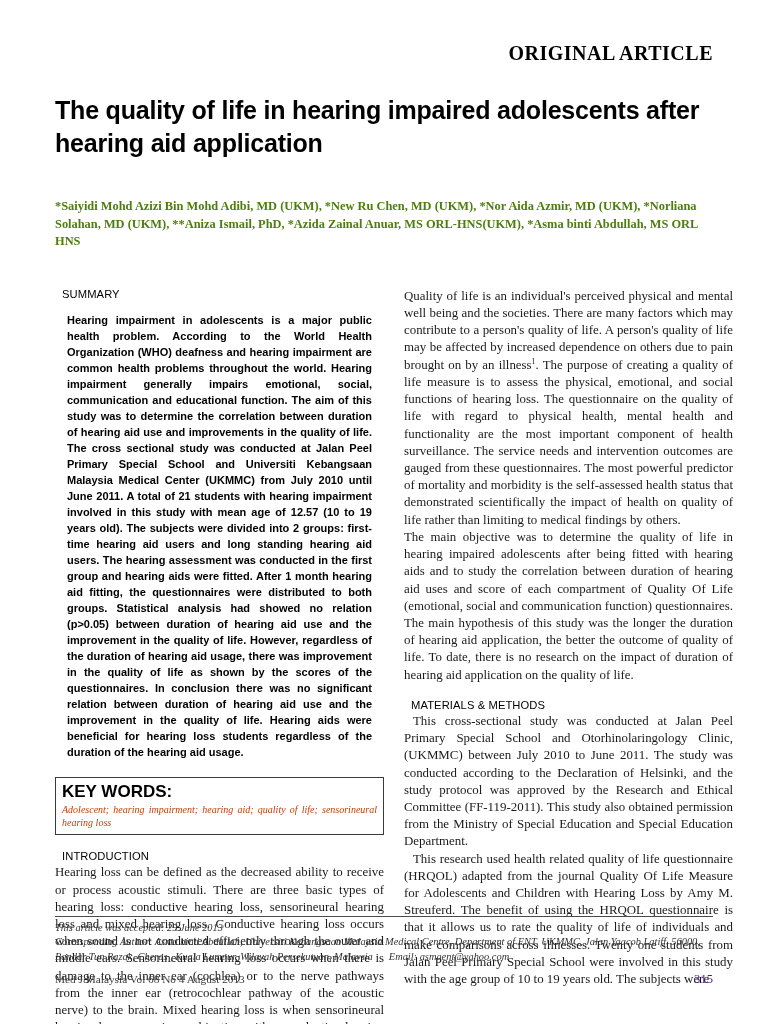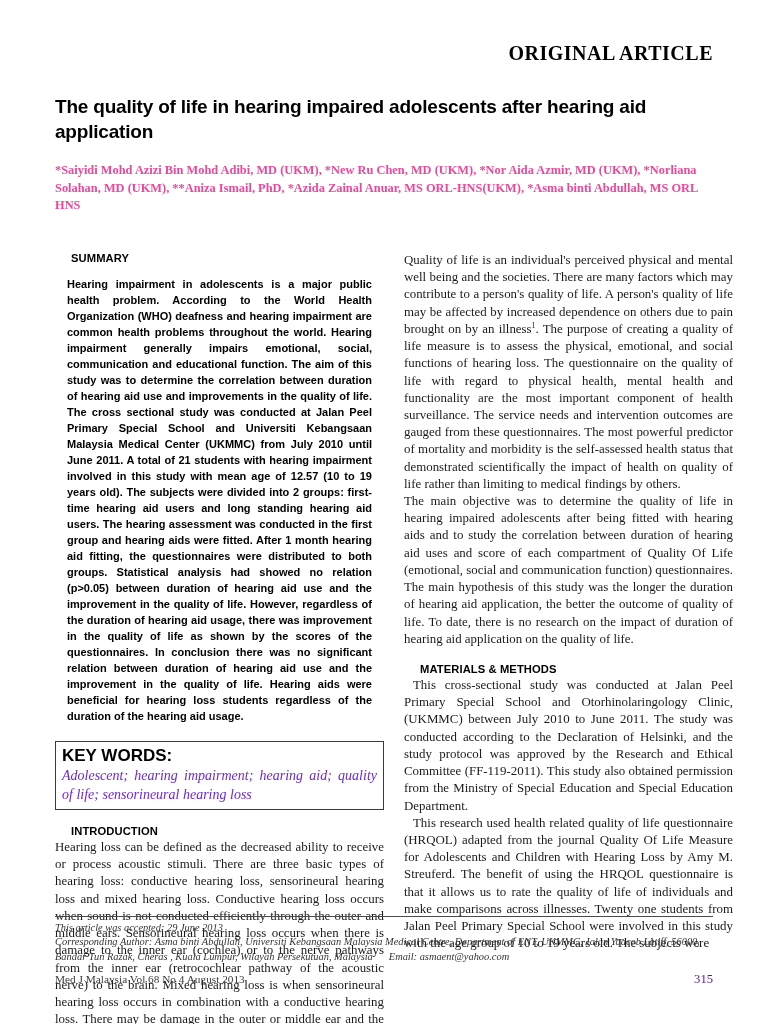--- a/index.html
+++ b/index.html
@@ -30,33 +30,33 @@
     font-family: "Liberation Serif", serif;
     font-size: 20px;
     font-weight: bold;
     letter-spacing: 0.5px;
     color: #000;
     margin-top: 42px;
   }
   .article-title {
     font-family: "Liberation Sans", sans-serif;
     font-weight: bold;
-    font-size: 19px;
+    font-size: 25px;
     line-height: 1.32;
     color: #000;
     margin-top: 29px;
     letter-spacing: -0.2px;
   }
   .authors {
     font-family: "Liberation Serif", serif;
     font-weight: bold;
     font-size: 12.4px;
     line-height: 1.42;
-    color: #ec4899;
-    margin-top: 18px;
+    color: #4d7c0f;
+    margin-top: 38px;
   }
   .affiliation {
     font-family: "Liberation Serif", serif;
     font-size: 12.2px;
     line-height: 1.45;
     color: #222;
     margin-top: 19px;
   }
 
   
@@ -65,25 +65,25 @@
     display: flex;
     gap: 20px;
   }
   .col {
     width: 329px;
     flex: 0 0 329px;
   }
 
   .sec-head {
     font-family: "Liberation Sans", sans-serif;
-    font-weight: bold;
+    font-weight: normal;
     font-size: 11.2px;
     color: #000;
     letter-spacing: 0.1px;
-    margin: 0 0 1px 16px;
+    margin: 0 0 1px 7px;
   }
   .sec-head.spaced { margin-top: 15px; }
 
   .abstract {
     font-family: "Liberation Sans", sans-serif;
     font-weight: bold;
     font-size: 11px;
     line-height: 1.455;
     text-align: justify;
     color: #000;
@@ -98,24 +98,24 @@
   .kw-title {
     font-family: "Liberation Sans", sans-serif;
     font-weight: bold;
     font-size: 17px;
     color: #000;
     line-height: 1.3;
   }
   .kw-terms {
     font-family: "Liberation Serif", serif;
     font-style: italic;
-    font-size: 14px;
+    font-size: 10px;
     line-height: 1.32;
     text-align: justify;
-    color: #6d28d9;
+    color: #c2410c;
   }
 
   .body-p {
     font-family: "Liberation Serif", serif;
     font-size: 12.9px;
     line-height: 1.335;
     text-align: justify;
     color: #1a1a1a;
     margin: 0;
   }

